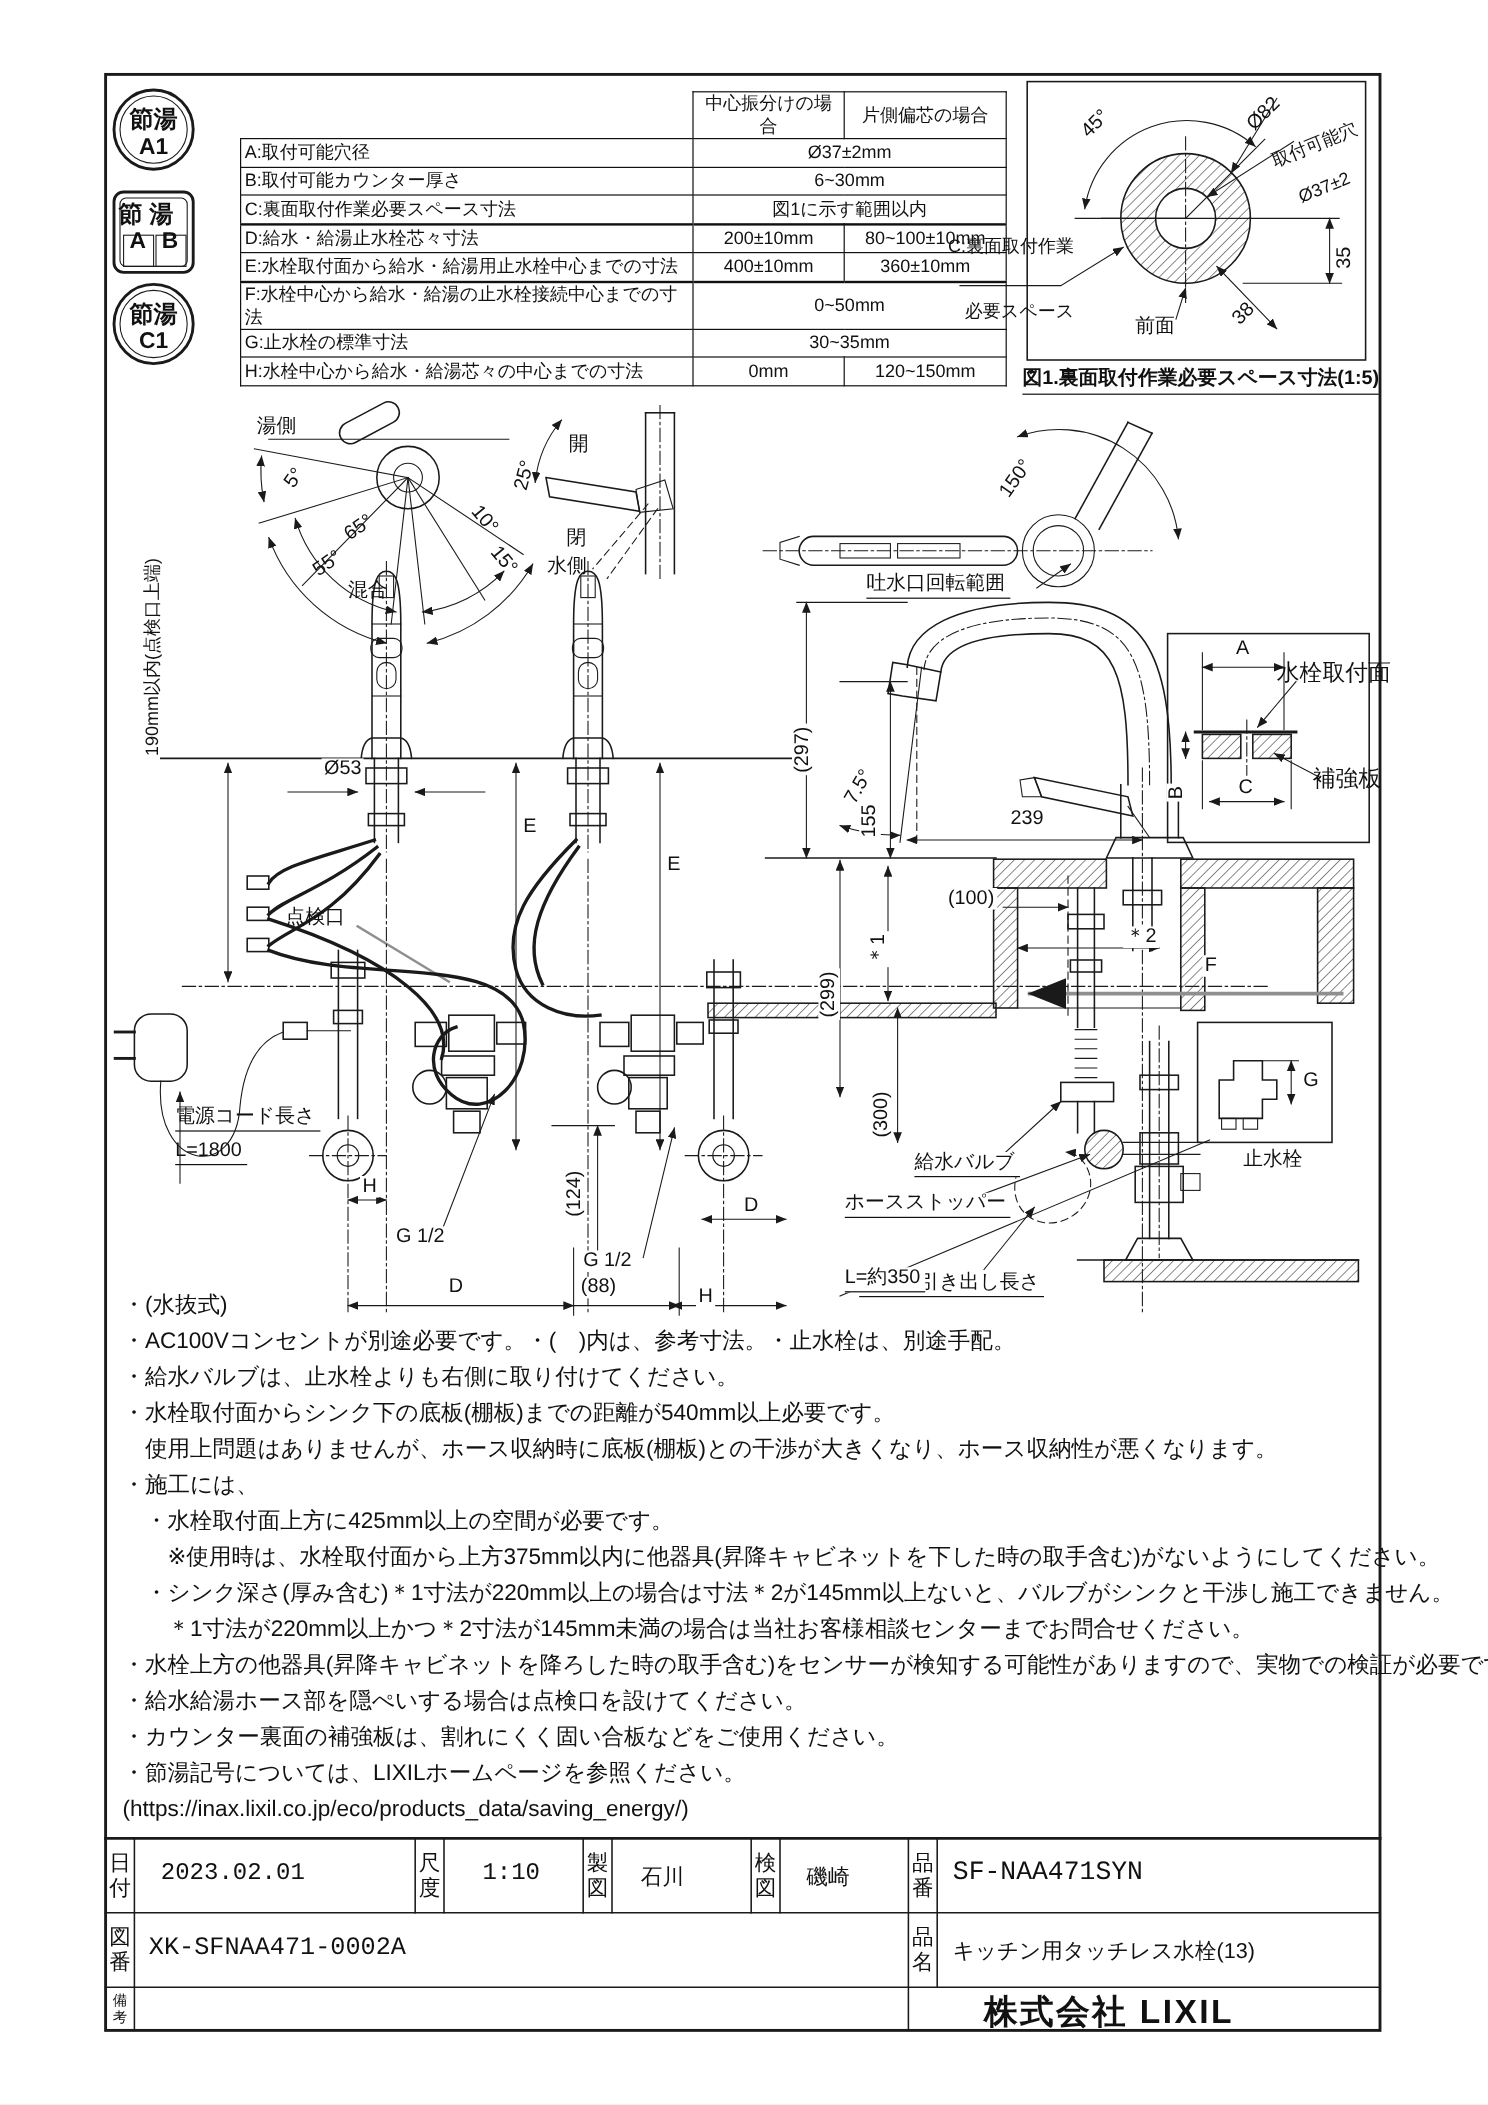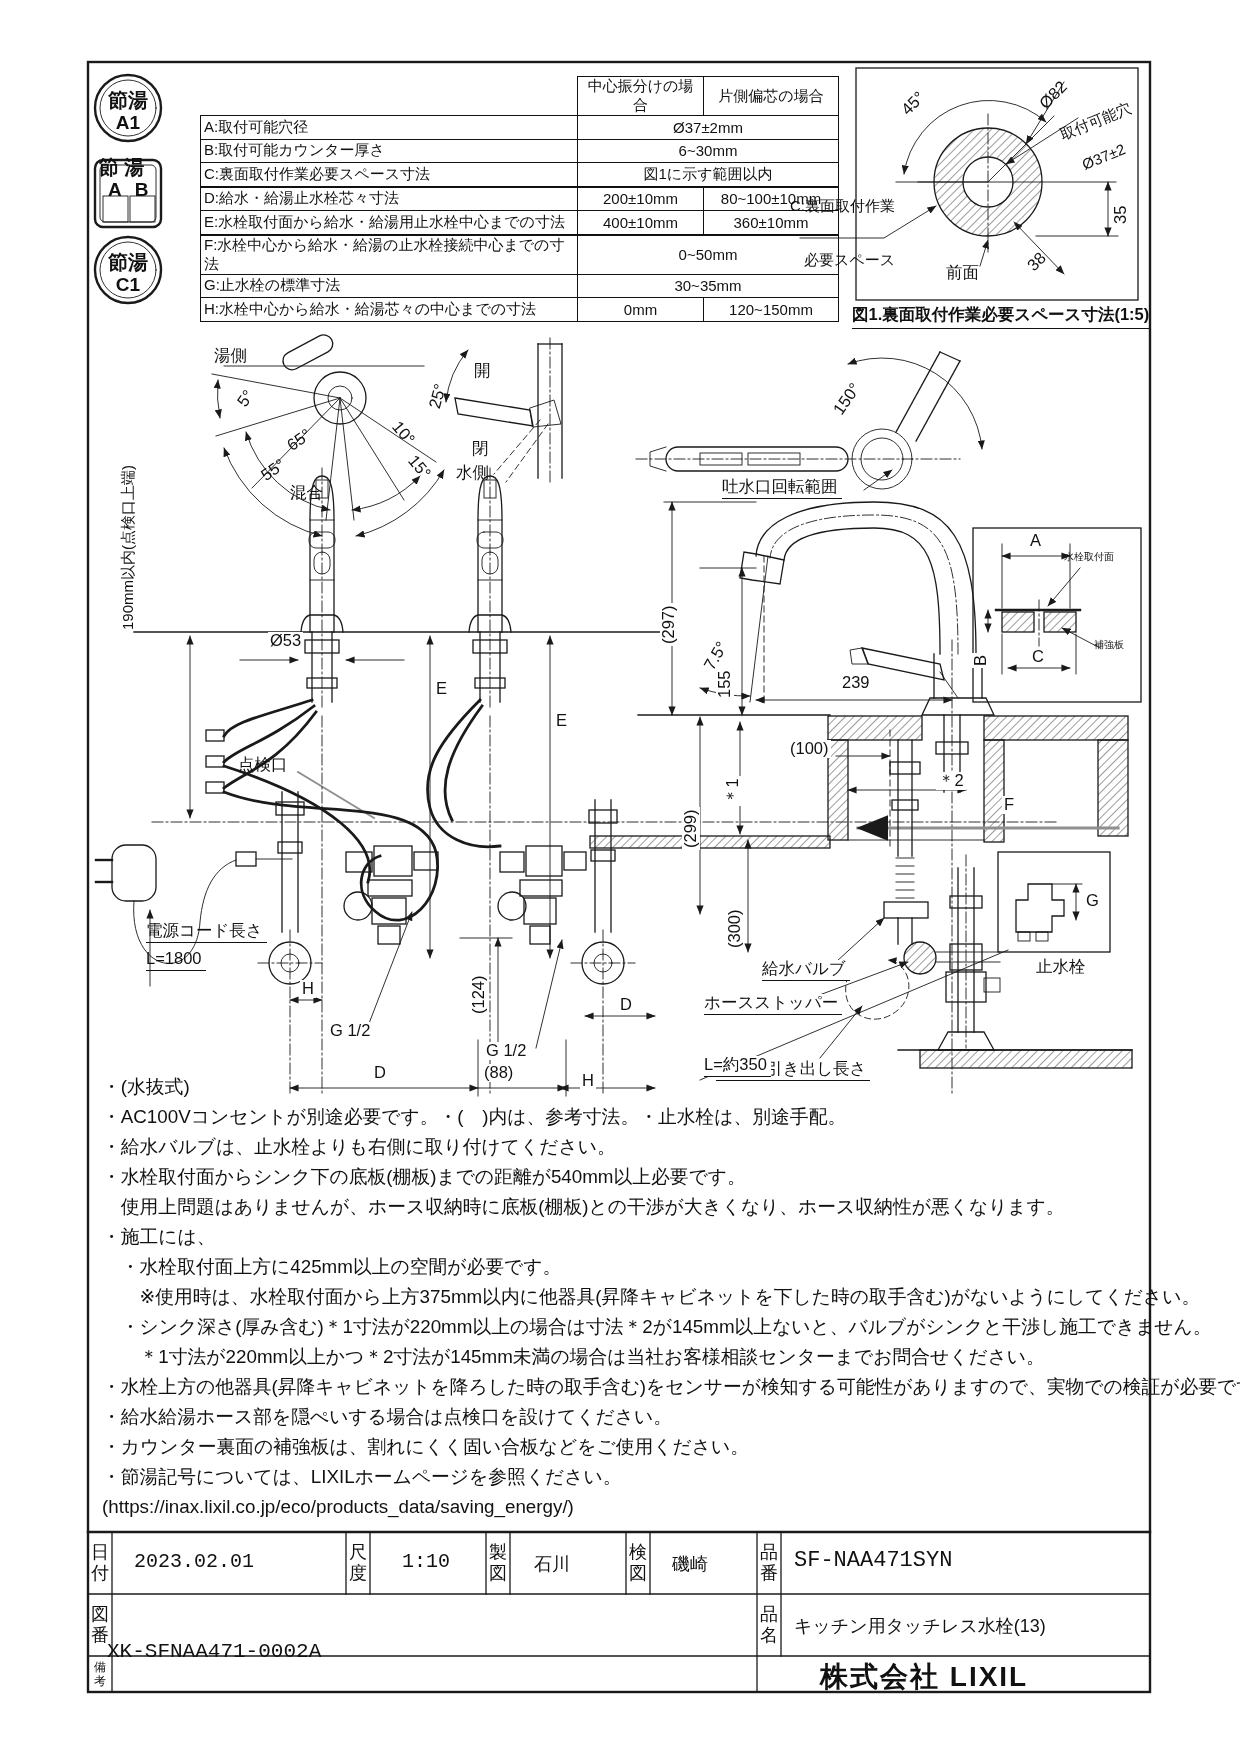--- a/index.html
+++ b/index.html
@@ -10,21 +10,21 @@
   .art .thin{stroke-width:0.9;}
   .art .thk{stroke-width:2.4;}
   .art .hz{fill:url(#hp);}
   .art .wh{fill:#fff;}
   .art .dd{stroke-dasharray:11 3 2 3;stroke-width:0.9;}
   .art .ds{stroke-dasharray:6 4;stroke-width:0.9;}
   .art .hose{stroke-width:2.8;}
   .art .gl{stroke:#8f8f8f;stroke-width:2;}
   .art .glt{stroke:#8f8f8f;stroke-width:3.2;}
   .lbl{position:absolute;font-size:16.5px;line-height:1.08;white-space:nowrap;}
-  .sm{font-size:15px;} .xs{font-size:10px;}
+  .sm{font-size:15px;} .xs{font-size:19px;}
   .bg{background:#fff;padding:0 2px;}
   .u{border-bottom:1.6px solid #111;padding:0 4px 2px 0;}
   .rot{transform:rotate(-90deg);transform-origin:0 0;}
   .r45{transform:rotate(-45deg);transform-origin:0 0;}
   .r22{transform:rotate(-22deg);transform-origin:0 0;}
   .r55{transform:rotate(-55deg);transform-origin:0 0;}
   .r35{transform:rotate(-35deg);transform-origin:0 0;}
   .rp50{transform:rotate(50deg);transform-origin:0 0;}
   .r75{transform:rotate(-75deg);transform-origin:0 0;}
   .r60{transform:rotate(-60deg);transform-origin:0 0;}
@@ -362,21 +362,21 @@
       <line x1="626" y1="1532" x2="626" y2="1594"></line>
       <line x1="650" y1="1532" x2="650" y2="1594"></line>
       <line x1="781" y1="1532" x2="781" y2="1656"></line>
     </g>
   </svg>
 
   <div class="badge" style="left:96px;top:89px;width:64px;">
     <span class="nm">節湯</span>
     <span class="cd">A1</span>
   </div>
-  <div class="badge badge-ab" style="left:95px;top:156px;width:53px;">
+  <div class="badge badge-ab" style="left:95px;top:168px;width:53px;">
     <span class="nm">節 湯</span>
     <span class="cd">AB</span>
   </div>
   <div class="badge" style="left:96px;top:251px;width:64px;">
     <span class="nm">節湯</span>
     <span class="cd">C1</span>
   </div>
 
   <table class="spec">
     <colgroup>
@@ -516,19 +516,19 @@
   <div class="tbv" style="left:134px;top:1550px;">2023.02.01</div>
   <div class="vlab" style="left:348px;top:1542px;">尺度</div>
   <div class="tbv" style="left:402px;top:1550px;">1:10</div>
   <div class="vlab" style="left:488px;top:1542px;">製図</div>
   <div class="tbj" style="left:534px;top:1552px;text-align:right;">石川</div>
   <div class="vlab" style="left:628px;top:1542px;">検図</div>
   <div class="tbj" style="left:672px;top:1552px;">磯崎</div>
   <div class="vlab" style="left:759px;top:1542px;">品番</div>
   <div class="tbv" style="left:794px;top:1548px;font-size:22px;">SF-NAA471SYN</div>
   <div class="vlab" style="left:90px;top:1604px;">図番</div>
-  <div class="tbv" style="left:107px;top:1612px;font-size:21px;margin-top:28px;">XK-SFNAA471-0002A</div>
+  <div class="tbv" style="left:124px;top:1612px;font-size:21px;">XK-SFNAA471-0002A</div>
   <div class="vlab" style="left:759px;top:1604px;">品名</div>
   <div class="tbj" style="left:794px;top:1614px;">キッチン用タッチレス水栓(13)</div>
   <div class="vlab" style="left:90px;top:1660px;font-size:12px;">備考</div>
   <div class="company" style="left:820px;top:1658px;">株式会社 LIXIL</div>
 
 </div>
 
 </body></html>

